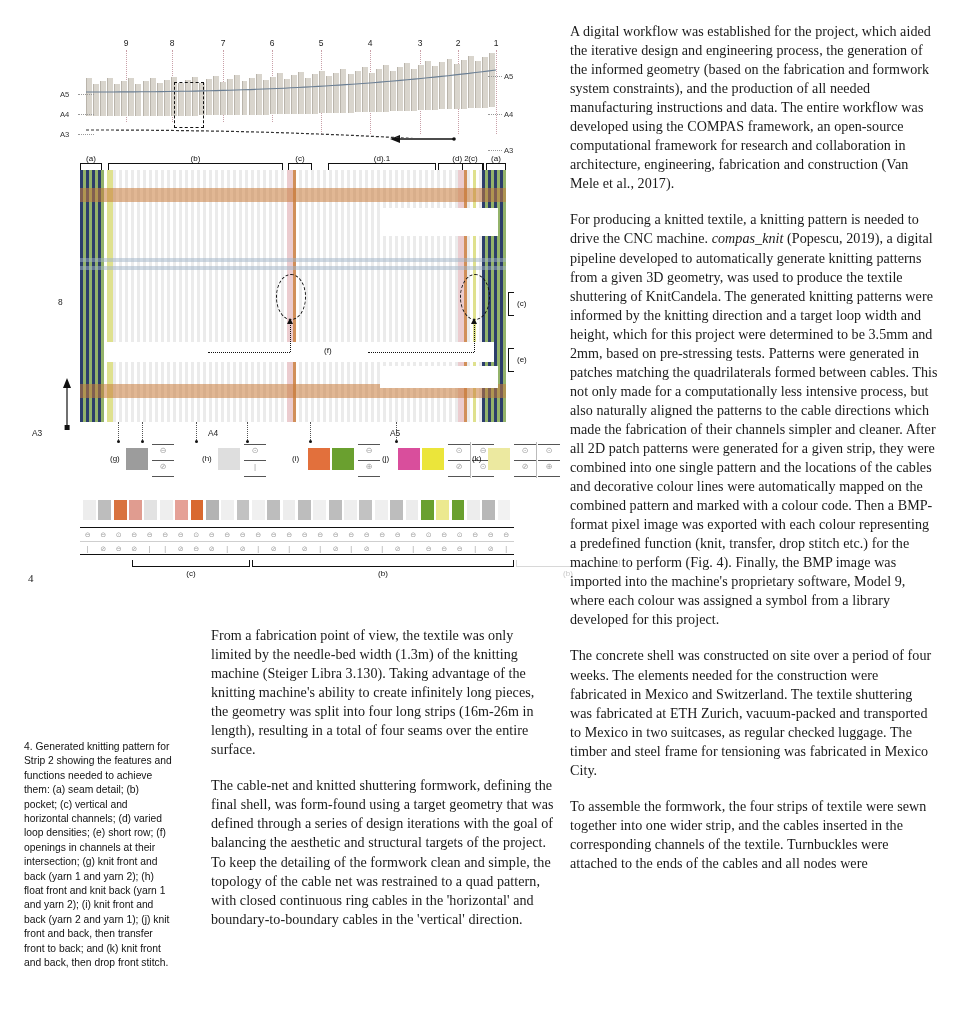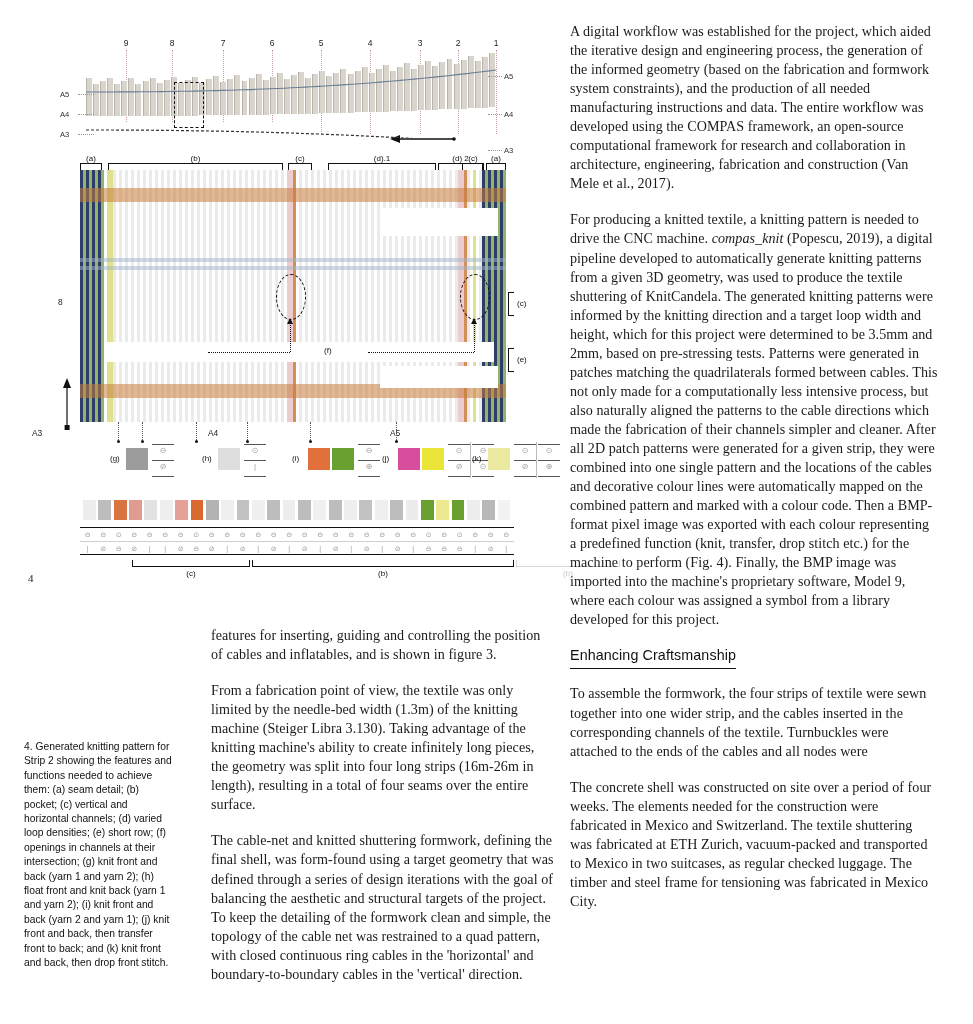--- a/index.html
+++ b/index.html
@@ -682,22 +682,20 @@
       <div class="bracket down" style="left: 172px; width: 262px; top: 0px;"></div>
       <div class="brk-lab" style="left: 303px; top: 9px;">(b)</div>
       <div class="bracket down faded" style="left: 436px; width: 104px; top: 0px;"></div>
       <div class="brk-lab faded" style="left: 488px; top: 9px;">(b)</div>
     </div>
 </div>
 
 <div class="col-right">
     <p class="body">A digital workflow was established for the project, which aided the iterative design and engineering process, the generation of the informed geometry (based on the fabrication and formwork system constraints), and the production of all needed manufacturing instructions and data. The entire workflow was developed using the COMPAS framework, an open-source computational framework for research and collaboration in architecture, engineering, fabrication and construction (Van Mele et al., 2017).</p>
     <p class="body">For producing a knitted textile, a knitting pattern is needed to drive the CNC machine. <span class="it">compas_knit</span> (Popescu, 2019), a digital pipeline developed to automatically generate knitting patterns from a given 3D geometry, was used to produce the textile shuttering of KnitCandela. The generated knitting patterns were informed by the knitting direction and a target loop width and height, which for this project were determined to be 3.5mm and 2mm, based on pre-stressing tests. Patterns were generated in patches matching the quadrilaterals formed between cables. This not only made for a computationally less intensive process, but also naturally aligned the patterns to the cable directions which made the fabrication of their channels simpler and cleaner. After all 2D patch patterns were generated for a given strip, they were combined into one single pattern and the locations of the cables and decorative colour lines were automatically mapped on the combined pattern and marked with a colour code. Then a BMP-format pixel image was exported with each colour representing a predefined function (knit, transfer, drop stitch etc.) for the machine to perform (Fig. 4). Finally, the BMP image was imported into the machine's proprietary software, Model 9, where each colour was assigned a symbol from a library developed for this project.</p>
-    <div class="headwrap"><h2 class="section-head">Enhancing Craftsmanship</h2></div>
+    <p class="body">The concrete shell was constructed on site over a period of four weeks. The elements needed for the construction were fabricated in Mexico and Switzerland. The textile shuttering was fabricated at ETH Zurich, vacuum-packed and transported to Mexico in two suitcases, as regular checked luggage. The timber and steel frame for tensioning was fabricated in Mexico City.</p>
     <p class="body">To assemble the formwork, the four strips of textile were sewn together into one wider strip, and the cables inserted in the corresponding channels of the textile. Turnbuckles were attached to the ends of the cables and all nodes were</p>
-    <p class="body">The concrete shell was constructed on site over a period of four weeks. The elements needed for the construction were fabricated in Mexico and Switzerland. The textile shuttering was fabricated at ETH Zurich, vacuum-packed and transported to Mexico in two suitcases, as regular checked luggage. The timber and steel frame for tensioning was fabricated in Mexico City.</p>
   </div>
 <div class="col-mid">
-    <p class="body">features for inserting, guiding and controlling the position of cables and inflatables, and is shown in figure 3.</p>
     <p class="body">From a fabrication point of view, the textile was only limited by the needle-bed width (1.3m) of the knitting machine (Steiger Libra 3.130). Taking advantage of the knitting machine's ability to create infinitely long pieces, the geometry was split into four long strips (16m-26m in length), resulting in a total of four seams over the entire surface.</p>
     <p class="body">The cable-net and knitted shuttering formwork, defining the final shell, was form-found using a target geometry that was defined through a series of design iterations with the goal of balancing the aesthetic and structural targets of the project. To keep the detailing of the formwork clean and simple, the topology of the cable net was restrained to a quad pattern, with closed continuous ring cables in the 'horizontal' and boundary-to-boundary cables in the 'vertical' direction.</p>
   </div>
 <div class="col-caption">4. Generated knitting pattern for Strip 2 showing the features and functions needed to achieve them: (a) seam detail; (b) pocket; (c) vertical and horizontal channels; (d) varied loop densities; (e) short row; (f) openings in channels at their intersection; (g) knit front and back (yarn 1 and yarn 2); (h) float front and knit back (yarn 1 and yarn 2); (i) knit front and back (yarn 2 and yarn 1); (j) knit front and back, then transfer front to back; and (k) knit front and back, then drop front stitch.</div>
 
 </body></html>

